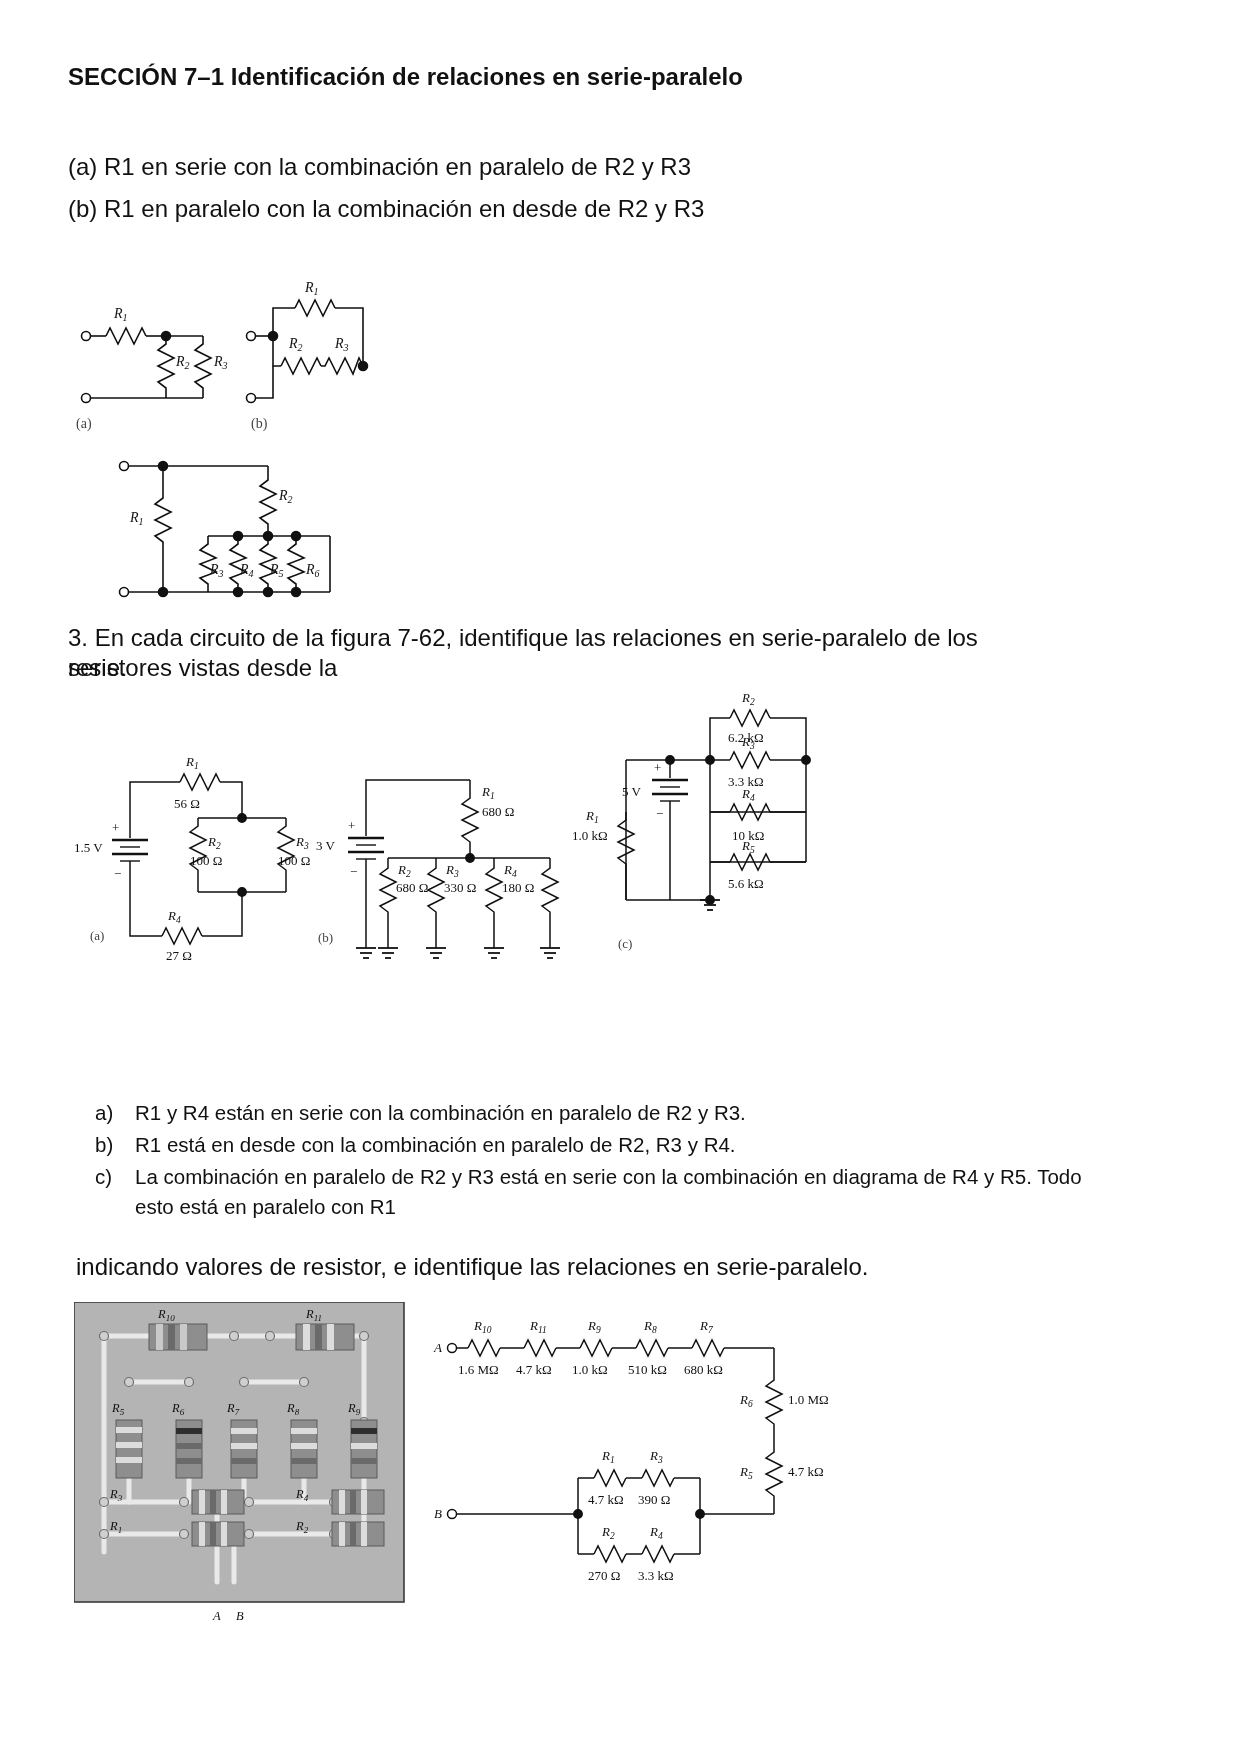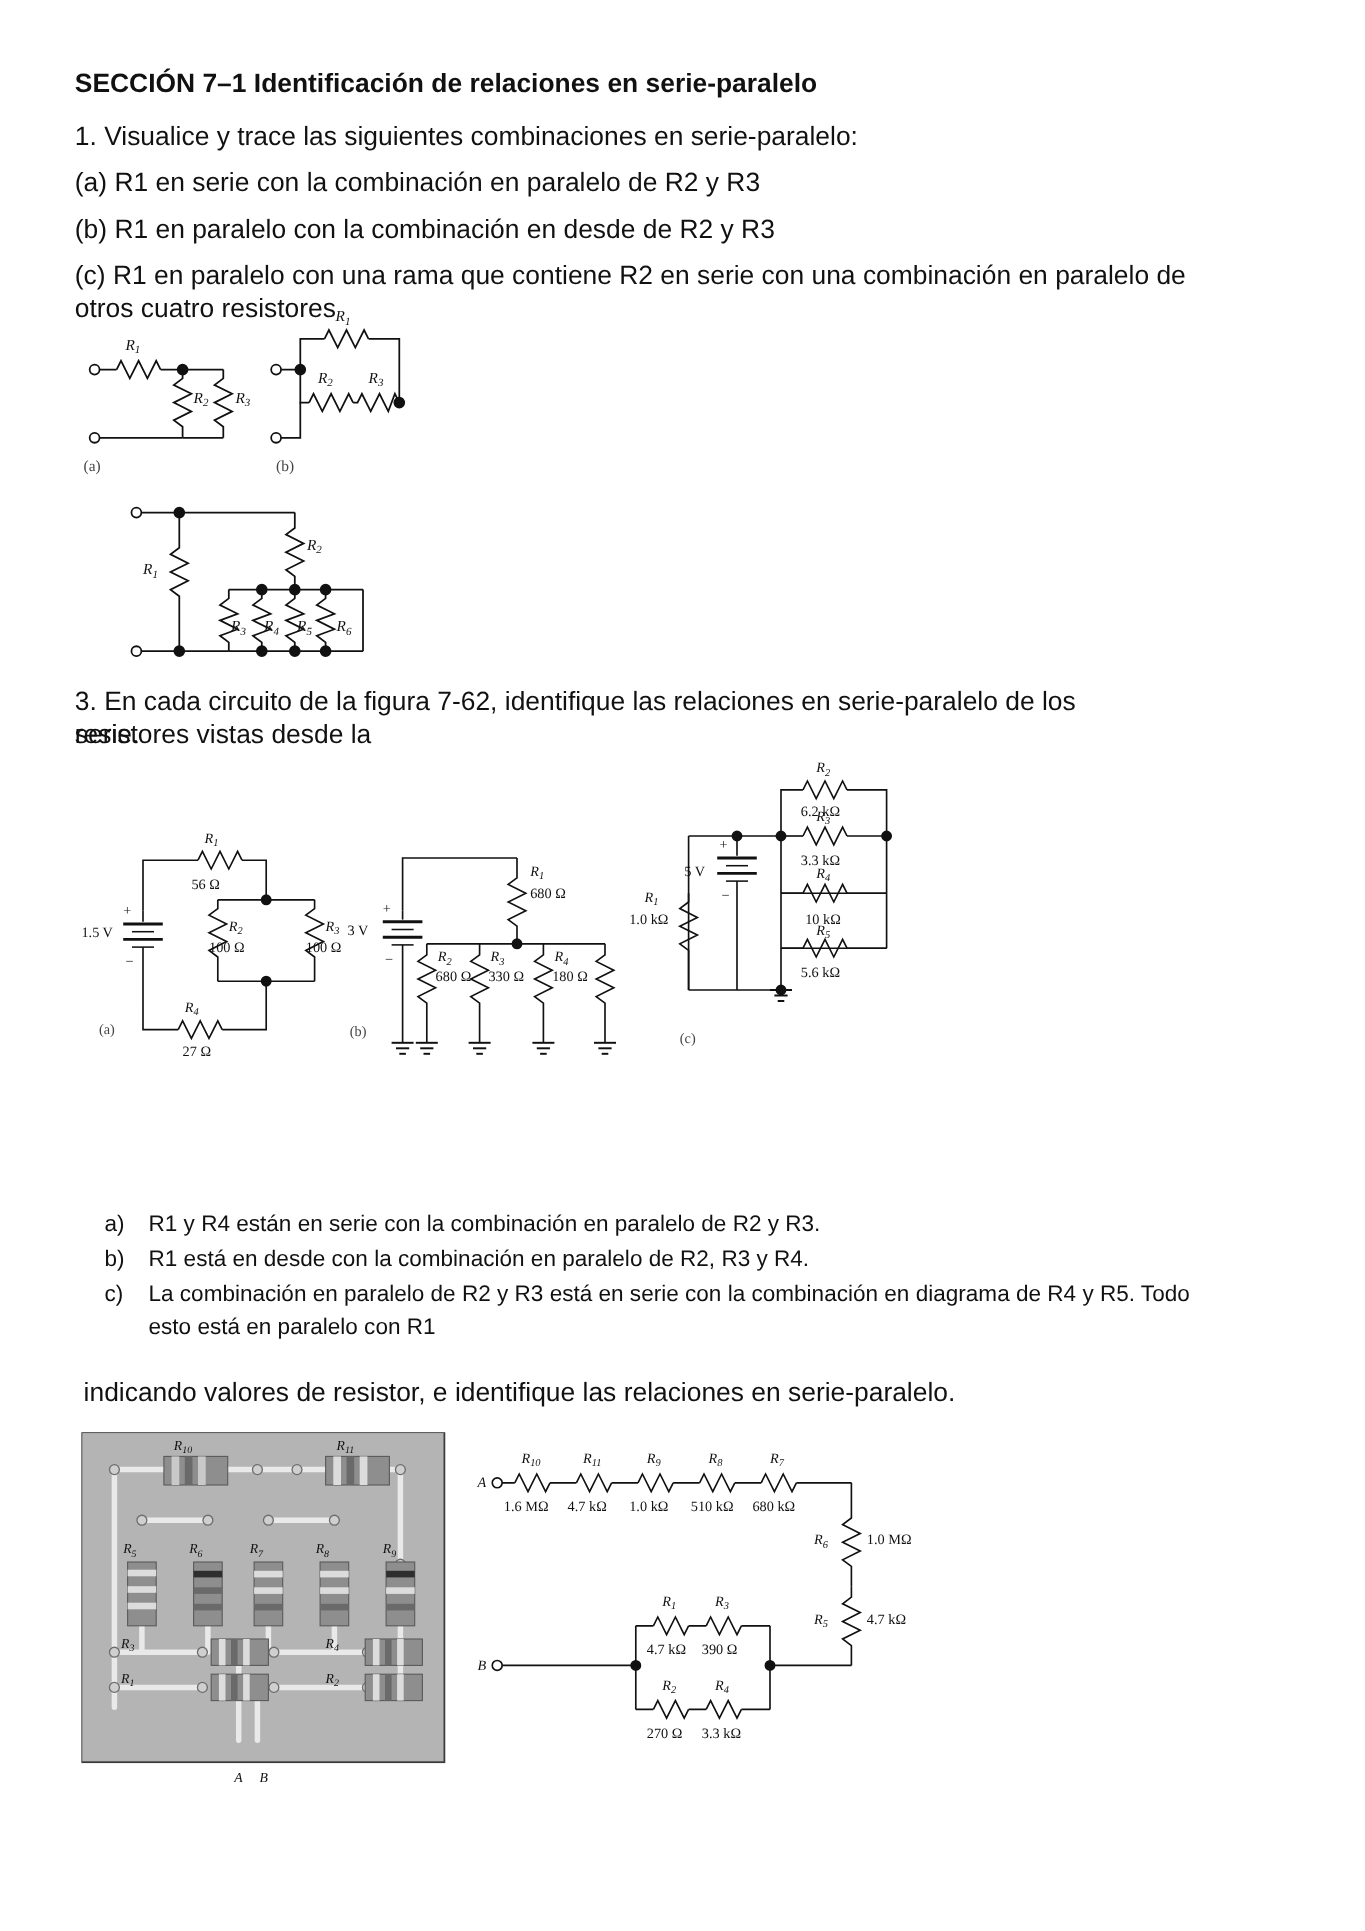--- a/index.html
+++ b/index.html
@@ -15,24 +15,22 @@
   .lst .bd{flex:1;}
   text{font-family:"Liberation Serif",serif;}
 </style>
 </head>
 <body>
 
 <div class="page">
 
   <div class="txt h-title" style="left:68px;top:62px;width:1000px;">SECCIÓN 7–1 Identificación de relaciones en serie-paralelo</div>
 
-  <div class="txt" style="left:68px;top:110px;width:1000px;">1. Visualice y trace las siguientes combinaciones en serie-paralelo:</div>
   <div class="txt" style="left:68px;top:152px;width:1000px;">(a) R1 en serie con la combinación en paralelo de R2 y R3</div>
   <div class="txt" style="left:68px;top:194px;width:1000px;">(b) R1 en paralelo con la combinación en desde de R2 y R3</div>
-  <div class="txt" style="left:68px;top:236px;width:1010px;">(c) R1 en paralelo con una rama que contiene R2 en serie con una combinación en paralelo de otros cuatro resistores</div>
 
   <div class="fig" style="left:68px;top:278px;">
     <svg width="330" height="320" viewBox="0 0 330 320">
       <g fill="none" stroke="#111" stroke-width="1.6">
 
         <circle cx="18" cy="58" r="4.5" fill="#fff"></circle>
         <line x1="22.5" y1="58" x2="38" y2="58"></line>
         <polyline points="38,58 42,50 50,66 58,50 66,66 74,50 78,58"></polyline>
         <line x1="78" y1="58" x2="98" y2="58"></line>
         <line x1="98" y1="58" x2="135" y2="58"></line>

